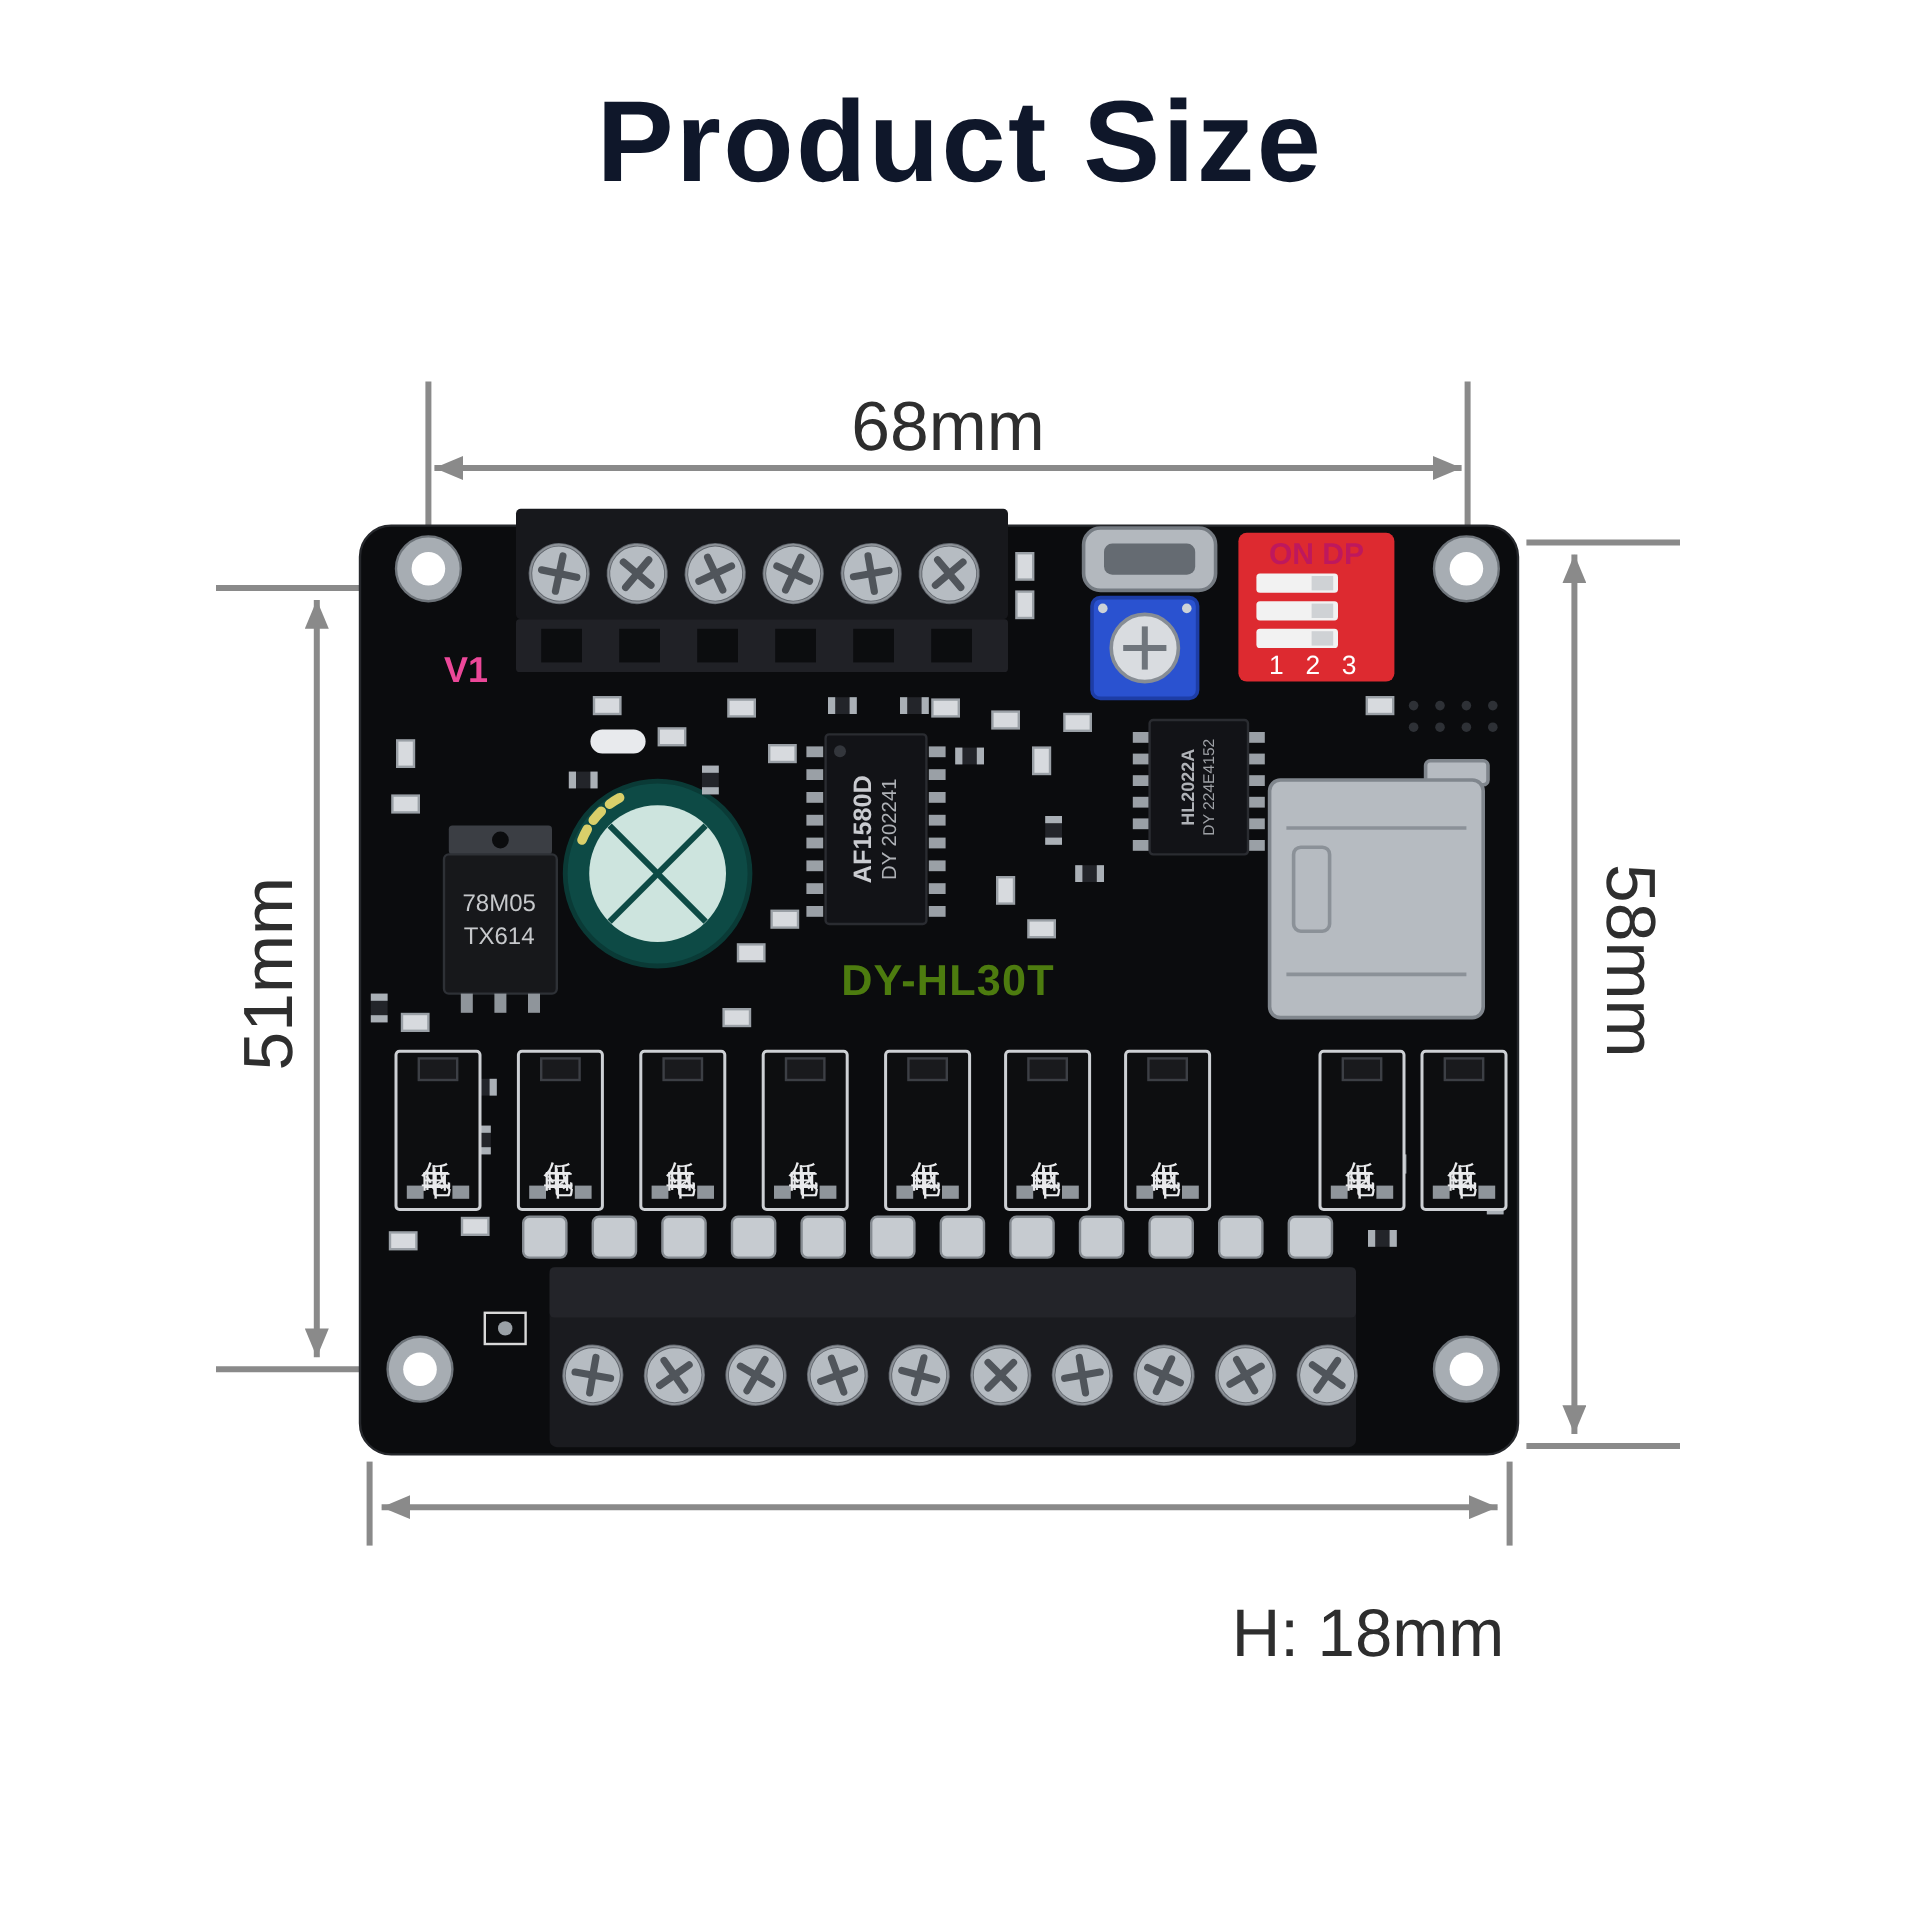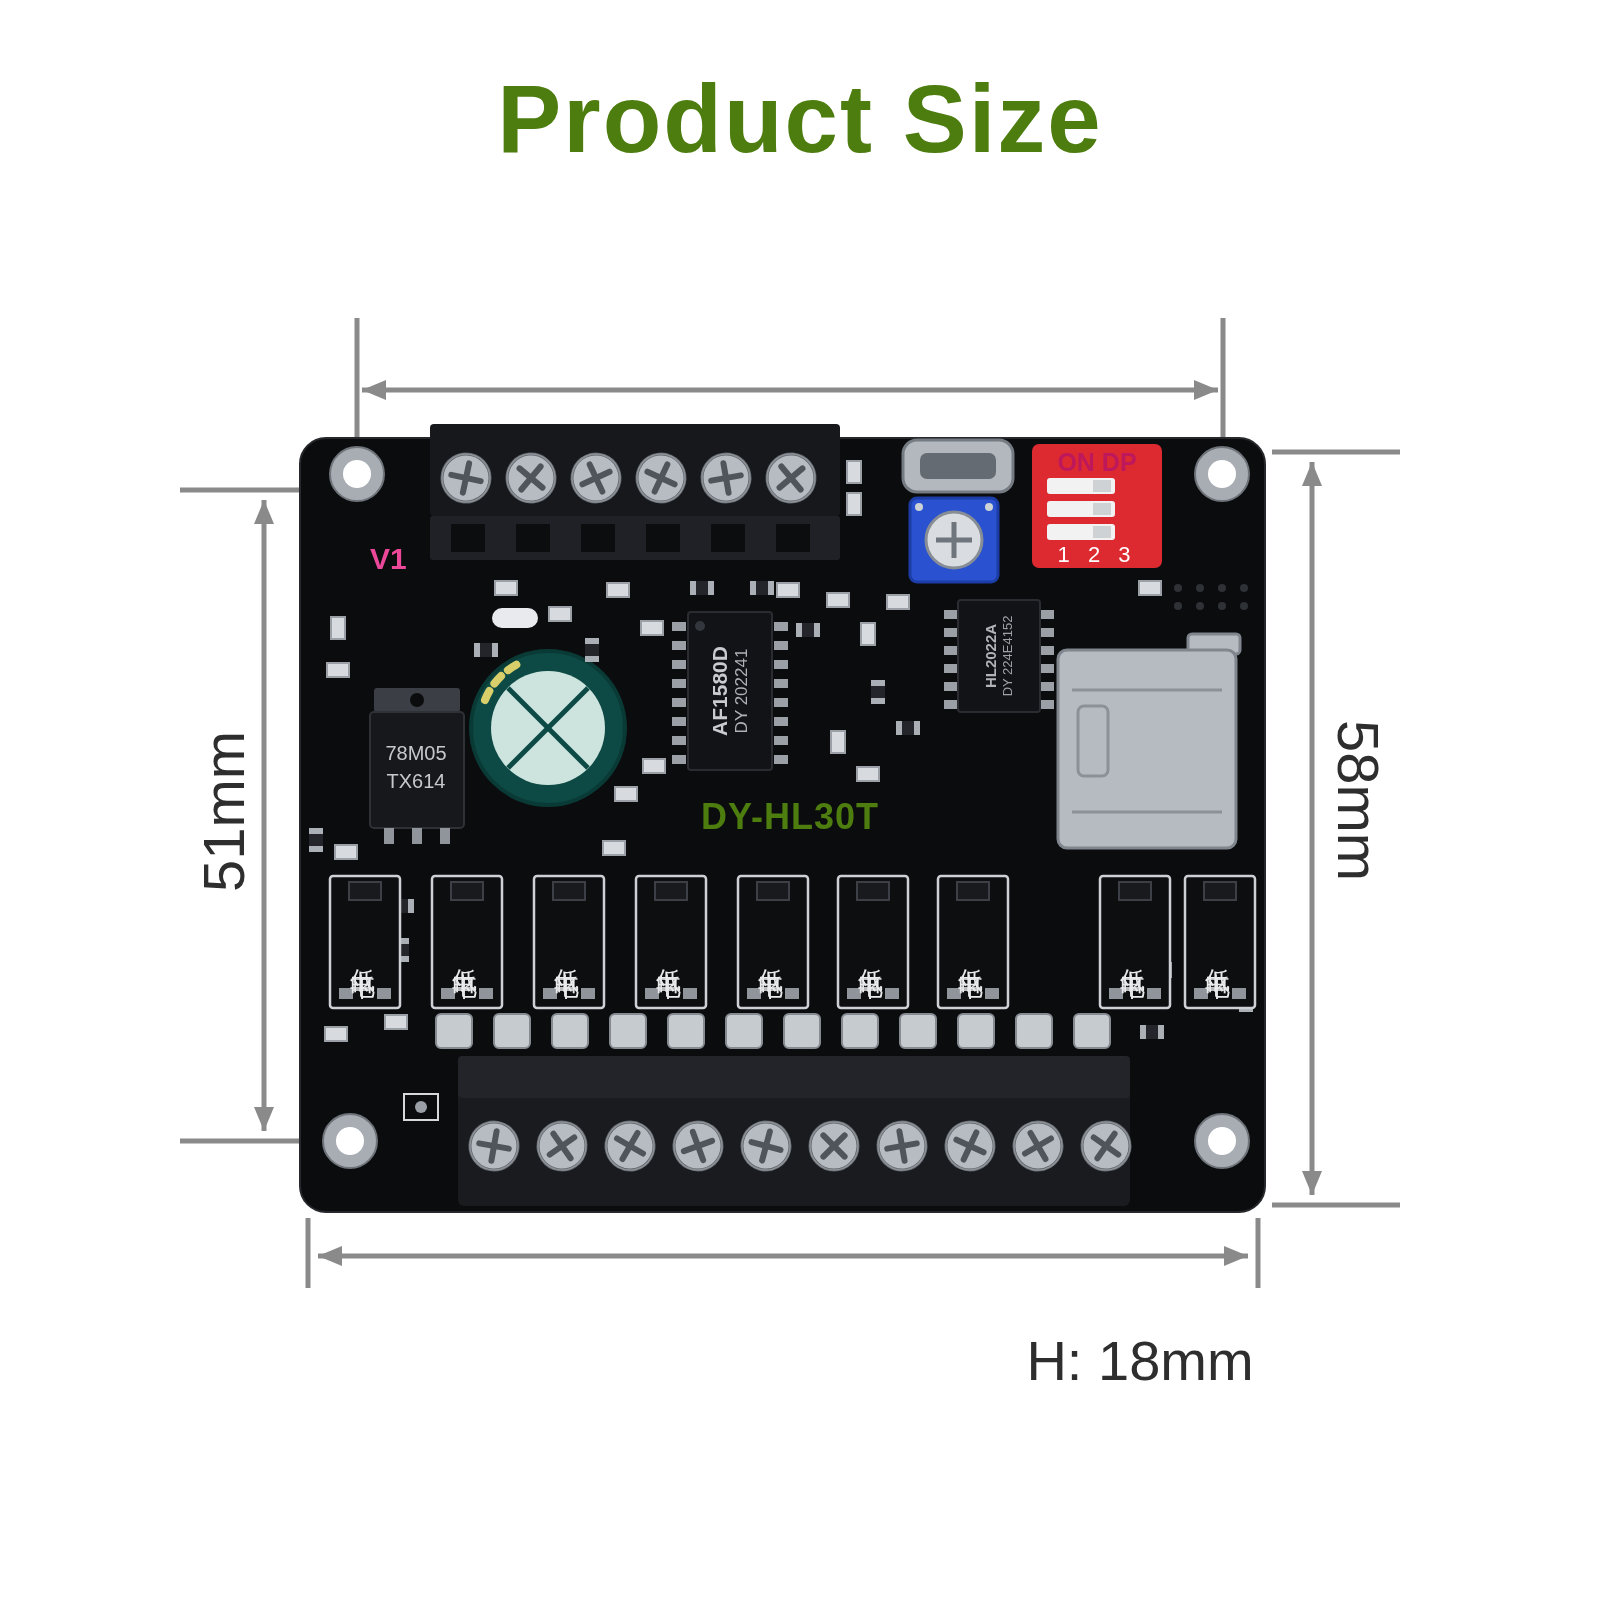--- a/index.html
+++ b/index.html
@@ -2,21 +2,21 @@
 <html><head>
 <meta charset="utf-8">
 <style>
   html,body{margin:0;padding:0;background:#ffffff;}
   .stage{position:relative;width:1600px;height:1600px;background:#ffffff;overflow:hidden;
          font-family:"Liberation Sans",sans-serif;}
   svg.scene{position:absolute;left:0;top:0;}
   .t{position:absolute;color:#2b2b2b;}
   .center{text-align:center;}
   .title{top:64px;left:0;width:1600px;text-align:center;font-size:96px;font-weight:700;
-         color:#4d7c0f;letter-spacing:2px;}
+         color:#0f172a;letter-spacing:2px;}
   .dim{font-size:58px;color:#2e2e2e;}
   #dim-top{top:322px;left:640px;width:300px;}
   #dim-bottom{top:1266px;left:633px;width:300px;}
   #dim-left{top:782px;left:144px;width:160px;height:60px;line-height:60px;transform:rotate(-90deg);}
   #dim-right{top:770px;left:1278px;width:160px;height:60px;line-height:60px;transform:rotate(90deg);}
   #dim-h{top:1328px;left:990px;width:300px;font-size:56px;}
   .v1{top:542px;left:370px;font-size:30px;font-weight:600;color:#ec4899;}
   .model{top:796px;left:640px;width:300px;font-size:36px;font-weight:700;color:#4d7c0f;letter-spacing:1px;}
   .reg{left:366px;width:100px;font-size:20px;color:#c6c8cb;text-align:center;}
   #reg1{top:742px;} #reg2{top:770px;}
@@ -304,20 +304,21 @@
 
     <use href="#hole" transform="translate(357,474)"></use>
     <use href="#hole" transform="translate(1222,474)"></use>
     <use href="#hole" transform="translate(350,1141)"></use>
     <use href="#hole" transform="translate(1222,1141)"></use>
   </g>
 </svg>
 
 <div class="t title">Product Size</div>
 
+<div class="t dim center" id="dim-top">68mm</div>
 <div class="t dim center" id="dim-left">51mm</div>
 <div class="t dim center" id="dim-right">58mm</div>
 <div class="t dim center" id="dim-h">H: 18mm</div>
 
 <div class="t v1">V1</div>
 <div class="t model center">DY-HL30T</div>
 <div class="t reg" id="reg1">78M05</div>
 <div class="t reg" id="reg2">TX614</div>
 <div class="t ondp">ON DP</div>
 <div class="t dipnums">1 2 3</div>

